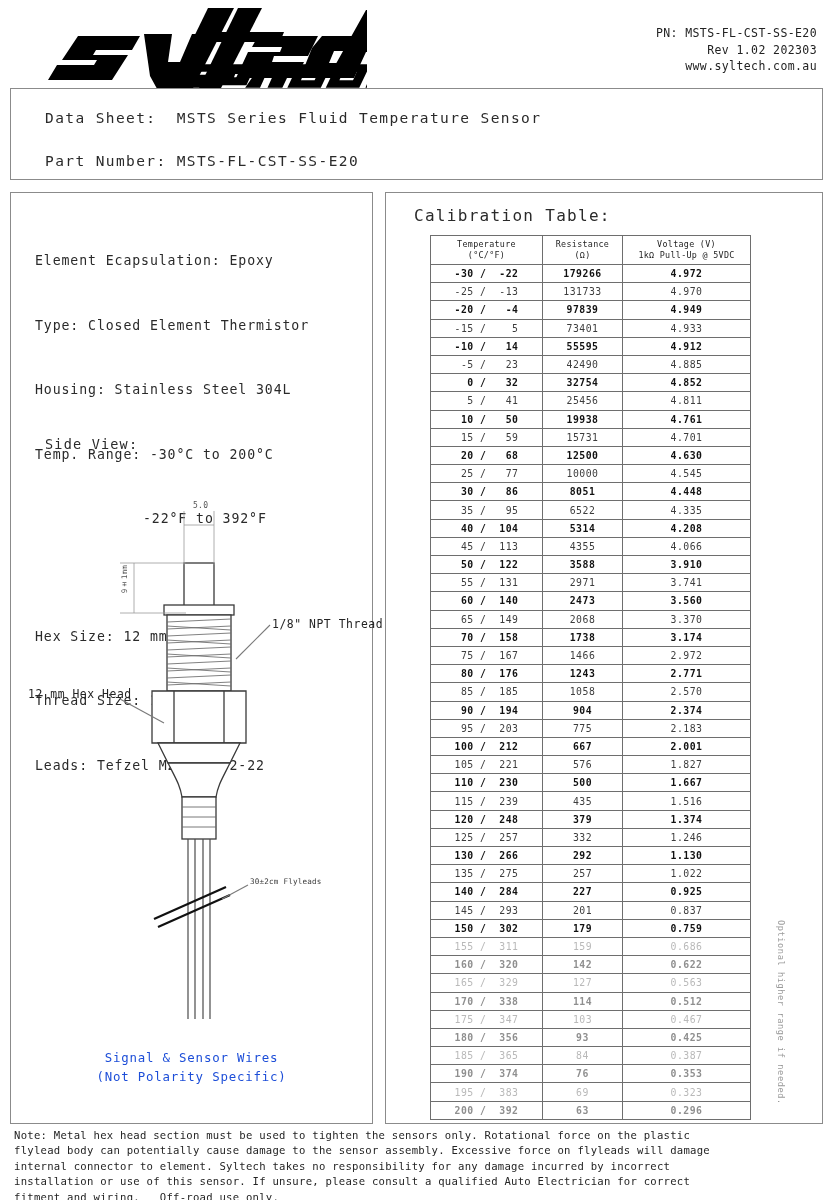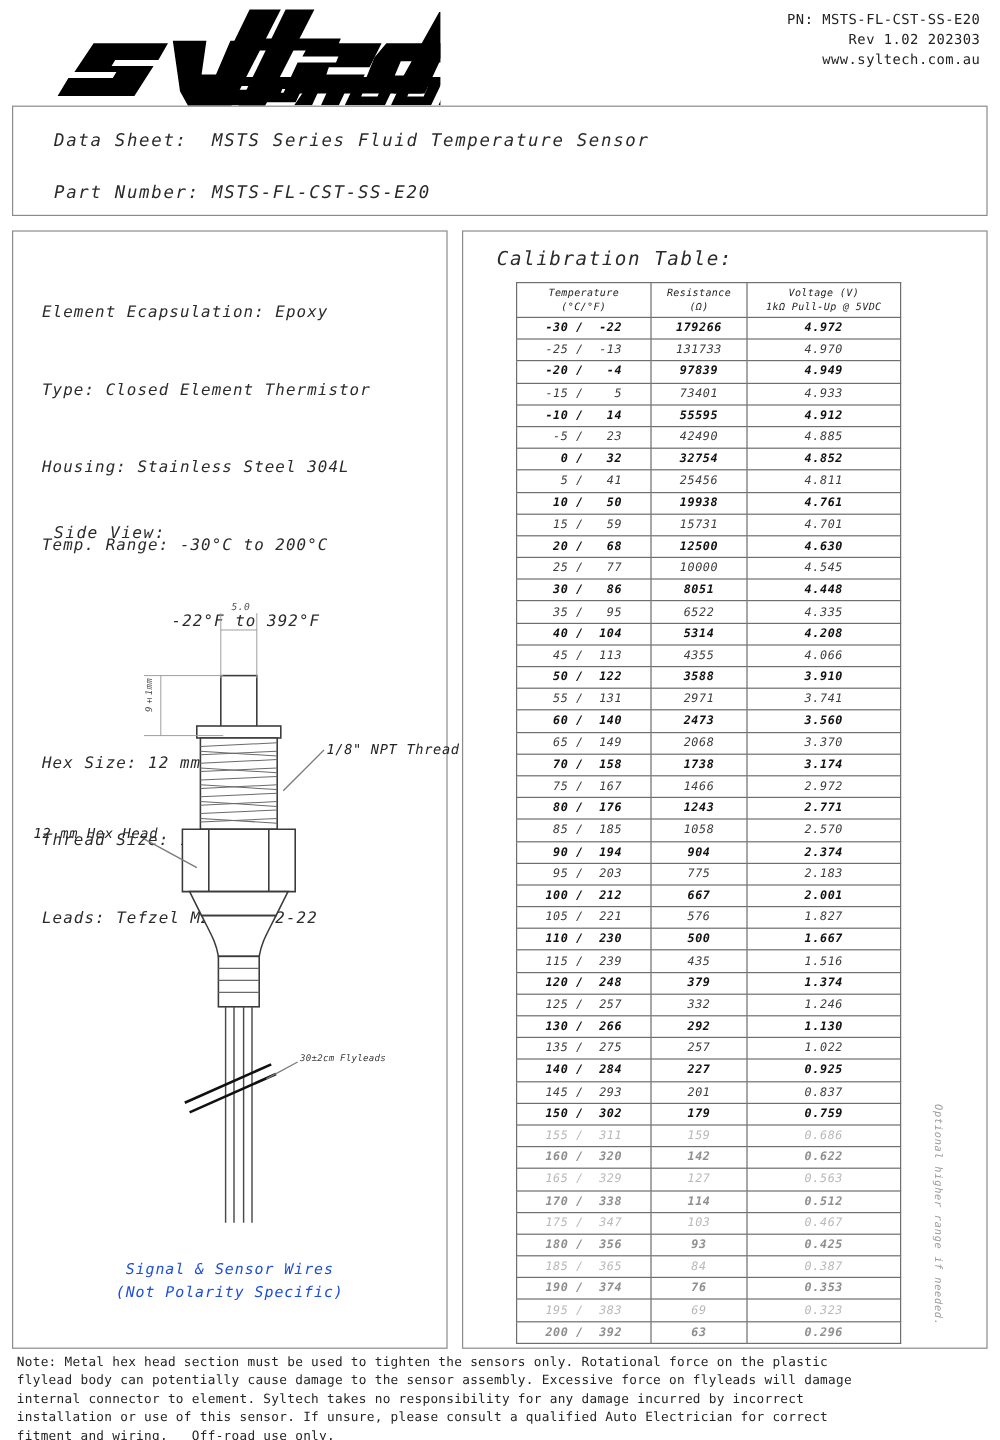--- a/index.html
+++ b/index.html
@@ -26,34 +26,33 @@
     left: 22px;
     top: 6px;
     width: 345px;
     height: 84px;
   }
   .logo-wrap svg { display: block; }
 
   .meta {
     position: absolute;
     right: 16px;
-    top: 8px;
+    top: 25px;
     text-align: right;
     font-size: 11.5px;
     line-height: 16.5px;
     letter-spacing: 0.4px;
     color: #222;
   }
 
   
   .panel {
     border: 1.5px solid #8b8b8b;
     background: #fff;
     box-sizing: border-box;
-    font-style: italic;
   }
 
   .title-panel {
     position: absolute;
     left: 10px;
     top: 88px;
     width: 813px;
     height: 92px;
     padding: 18px 0 0 34px;
   }

